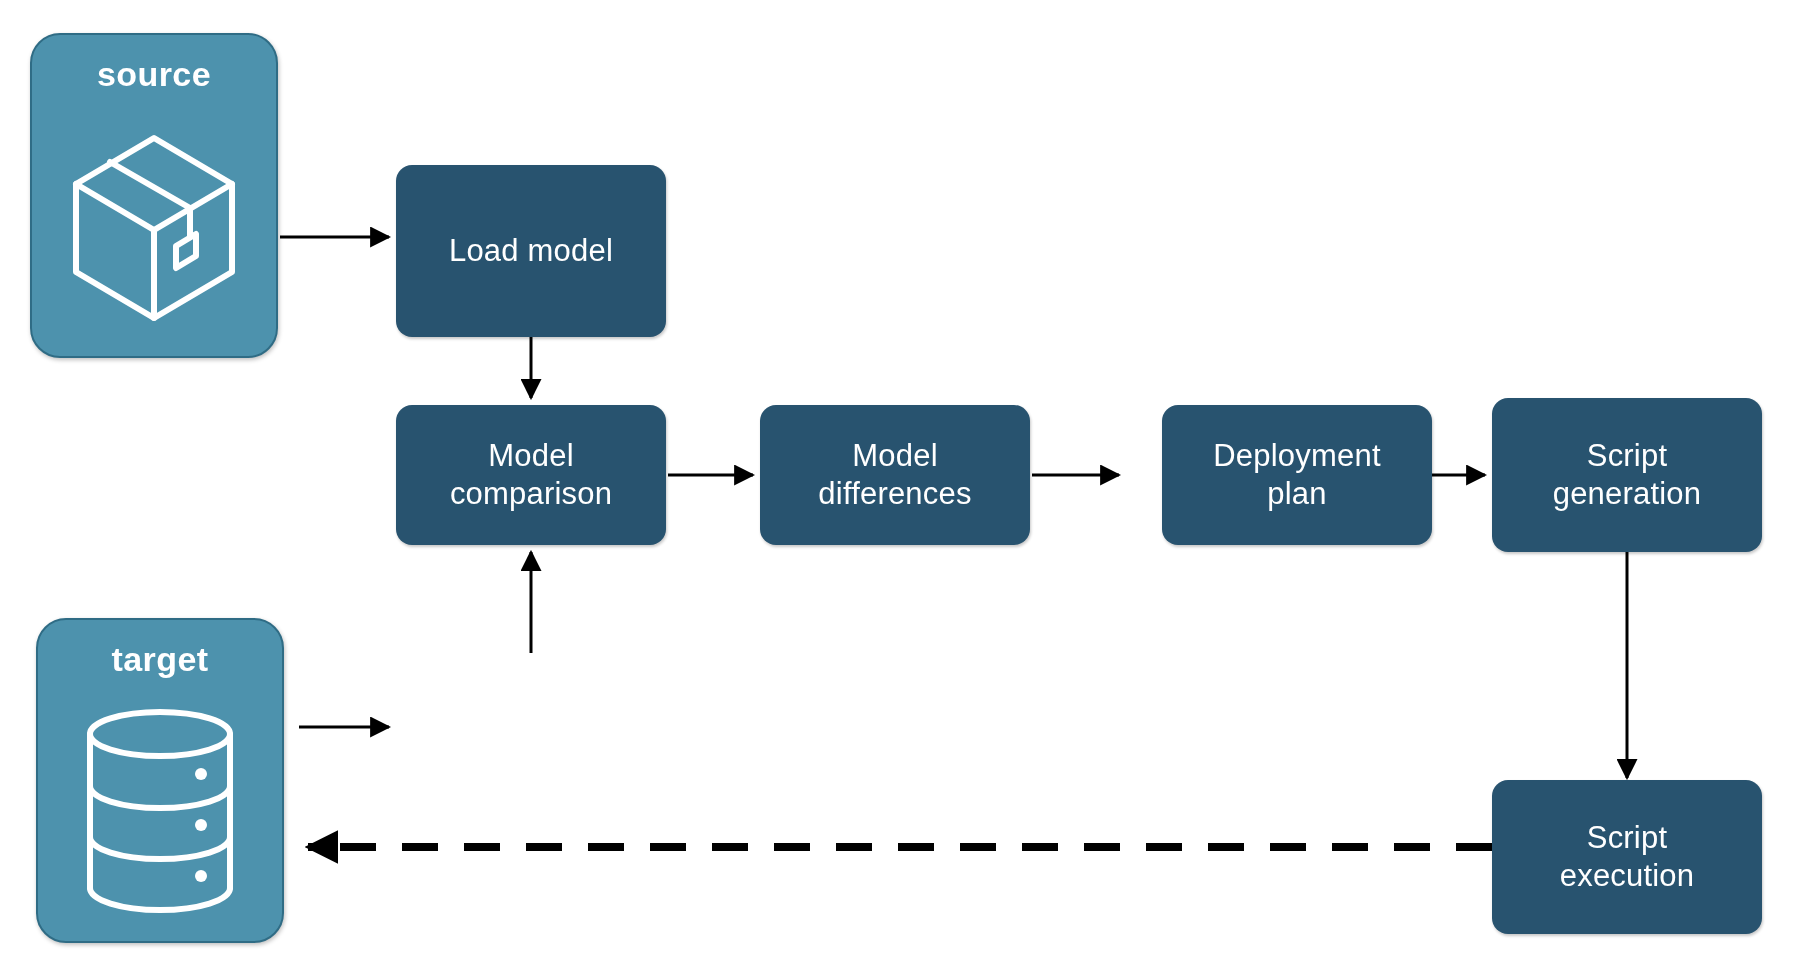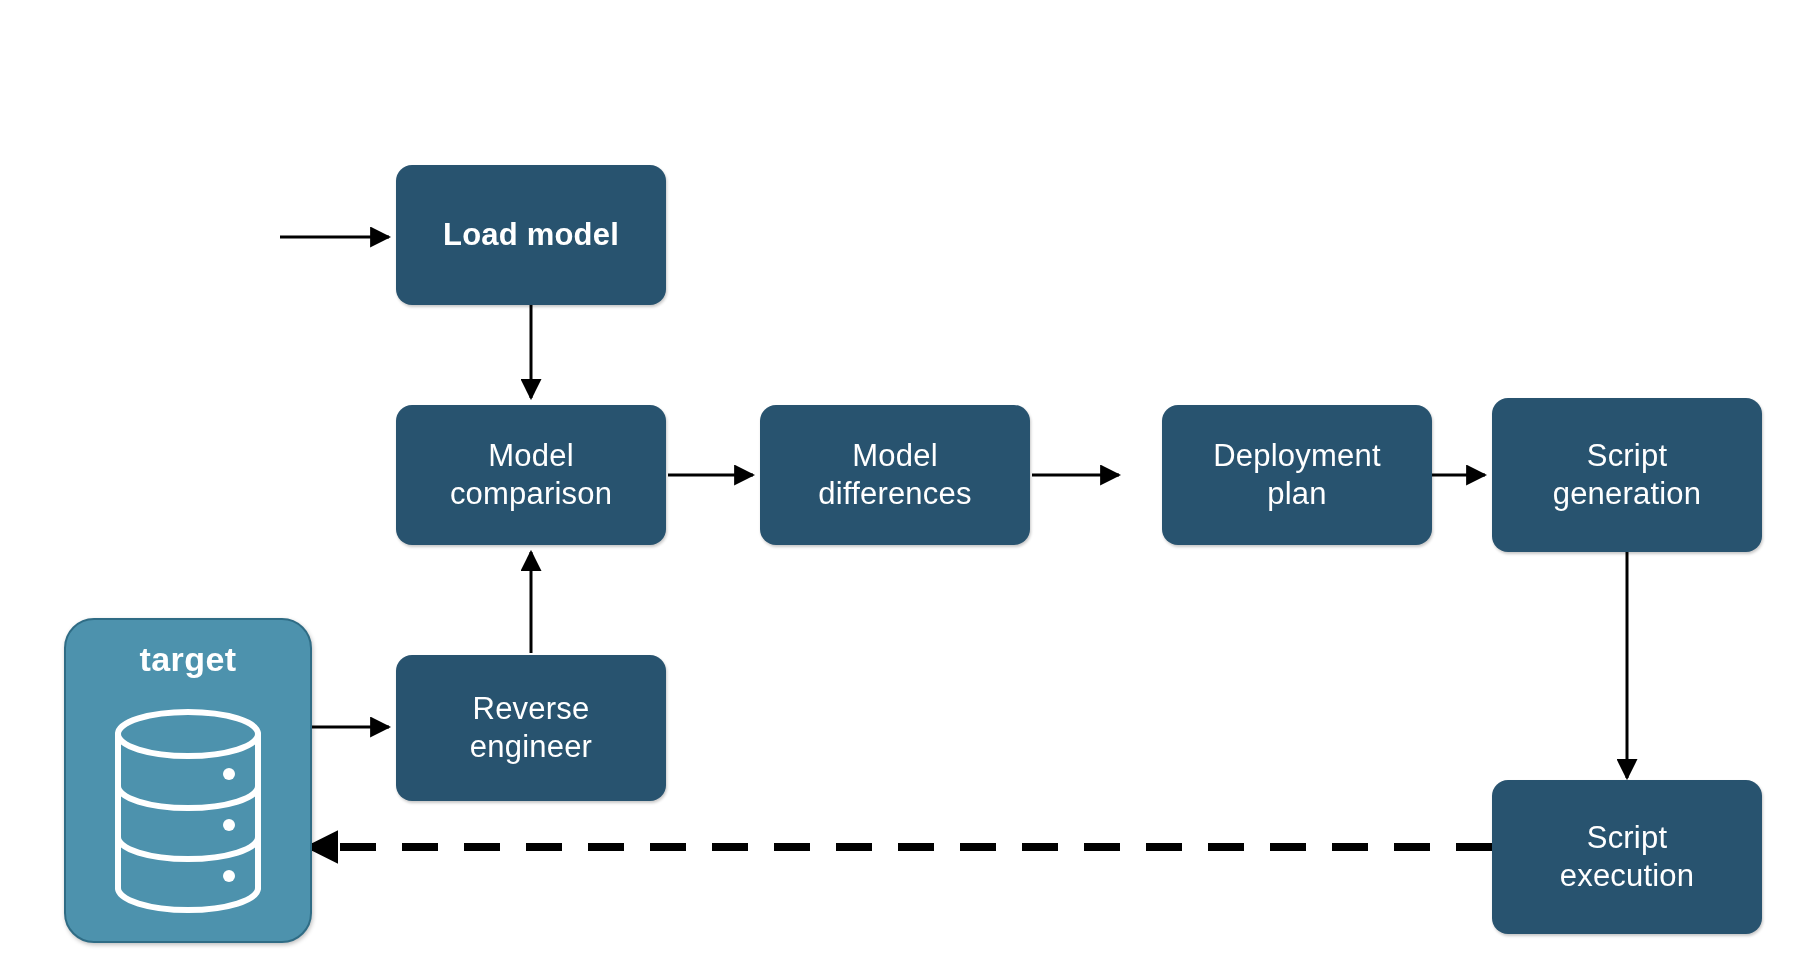--- a/index.html
+++ b/index.html
@@ -101,42 +101,58 @@
 
     <line x1="1032" y1="475" x2="1119" y2="475" stroke="#000000" stroke-width="3" marker-end="url(#arrow)"></line>
 
     <line x1="1397" y1="475" x2="1485" y2="475" stroke="#000000" stroke-width="3" marker-end="url(#arrow)"></line>
 
     <line x1="1627" y1="552" x2="1627" y2="778" stroke="#000000" stroke-width="3" marker-end="url(#arrow)"></line>
 
     <line x1="1492" y1="847" x2="308" y2="847" stroke="#000000" stroke-width="8" stroke-dasharray="36 26" marker-end="url(#arrow-thick)"></line>
   </svg>
 
+  <div class="node endpoint" style="left:30px; top:33px; width:248px; height:325px;">
+    <div class="ep-title">source</div>
+    <div class="ep-icon">
+      <svg width="180" height="200" viewBox="0 0 180 200" fill="none" stroke="#ffffff" stroke-width="6" stroke-linejoin="round" stroke-linecap="round">
 
-  <div class="node endpoint" style="left:64px; top:618px; width:248px; height:325px;">
+        <path d="M 12 58 L 90 12 L 168 58 L 168 146 L 90 192 L 12 146 Z"></path>
+
+        <path d="M 12 58 L 90 104 L 168 58"></path>
+        <path d="M 90 104 L 90 192"></path>
+        <path d="M 46 36 L 126 82"></path>
+        <path d="M 126 82 L 126 110"></path>
+
+        <path d="M 112 120 L 132 108 L 132 130 L 112 142 Z"></path>
+      </svg>
+    </div>
+  </div>
+
+  <div class="node endpoint" style="left:36px; top:618px; width:248px; height:325px;">
     <div class="ep-title">target</div>
     <div class="ep-icon">
       <svg width="160" height="210" viewBox="0 0 160 210" fill="none" stroke="#ffffff" stroke-width="6" stroke-linejoin="round" stroke-linecap="round">
 
         <path d="M 10 28 L 10 182"></path>
         <path d="M 150 28 L 150 182"></path>
         <ellipse cx="80" cy="28" rx="70" ry="22"></ellipse>
         <path d="M 10 182 A 70 22 0 0 0 150 182"></path>
 
         <path d="M 10 80 A 70 22 0 0 0 150 80"></path>
         <path d="M 10 131 A 70 22 0 0 0 150 131"></path>
 
         <circle cx="121" cy="68" r="6" fill="#ffffff" stroke="none"></circle>
         <circle cx="121" cy="119" r="6" fill="#ffffff" stroke="none"></circle>
         <circle cx="121" cy="170" r="6" fill="#ffffff" stroke="none"></circle>
       </svg>
     </div>
   </div>
 
-  <div class="node proc" style="left:396px; top:165px; width:270px; height:140px;font-weight:bold;">
+  <div class="node proc" style="left:396px; top:165px; width:270px; height:172px;">
     <span class="label">Load model</span>
   </div>
 
   <div class="node proc" style="left:396px; top:405px; width:270px; height:140px;">
     <span class="label">Model
 comparison</span>
   </div>
 
   <div class="node proc" style="left:760px; top:405px; width:270px; height:140px;">
     <span class="label">Model
@@ -151,18 +167,14 @@
   <div class="node proc" style="left:1492px; top:398px; width:270px; height:154px;">
     <span class="label">Script
 generation</span>
   </div>
 
   <div class="node proc" style="left:1492px; top:780px; width:270px; height:154px;">
     <span class="label">Script
 execution</span>
   </div>
 
-  <div class="node proc" style="left:396px; top:655px; width:270px; height:146px;">
-    <span class="label">Reverse
-engineer</span>
-  </div>
 
 </div>
 
 </body></html>

